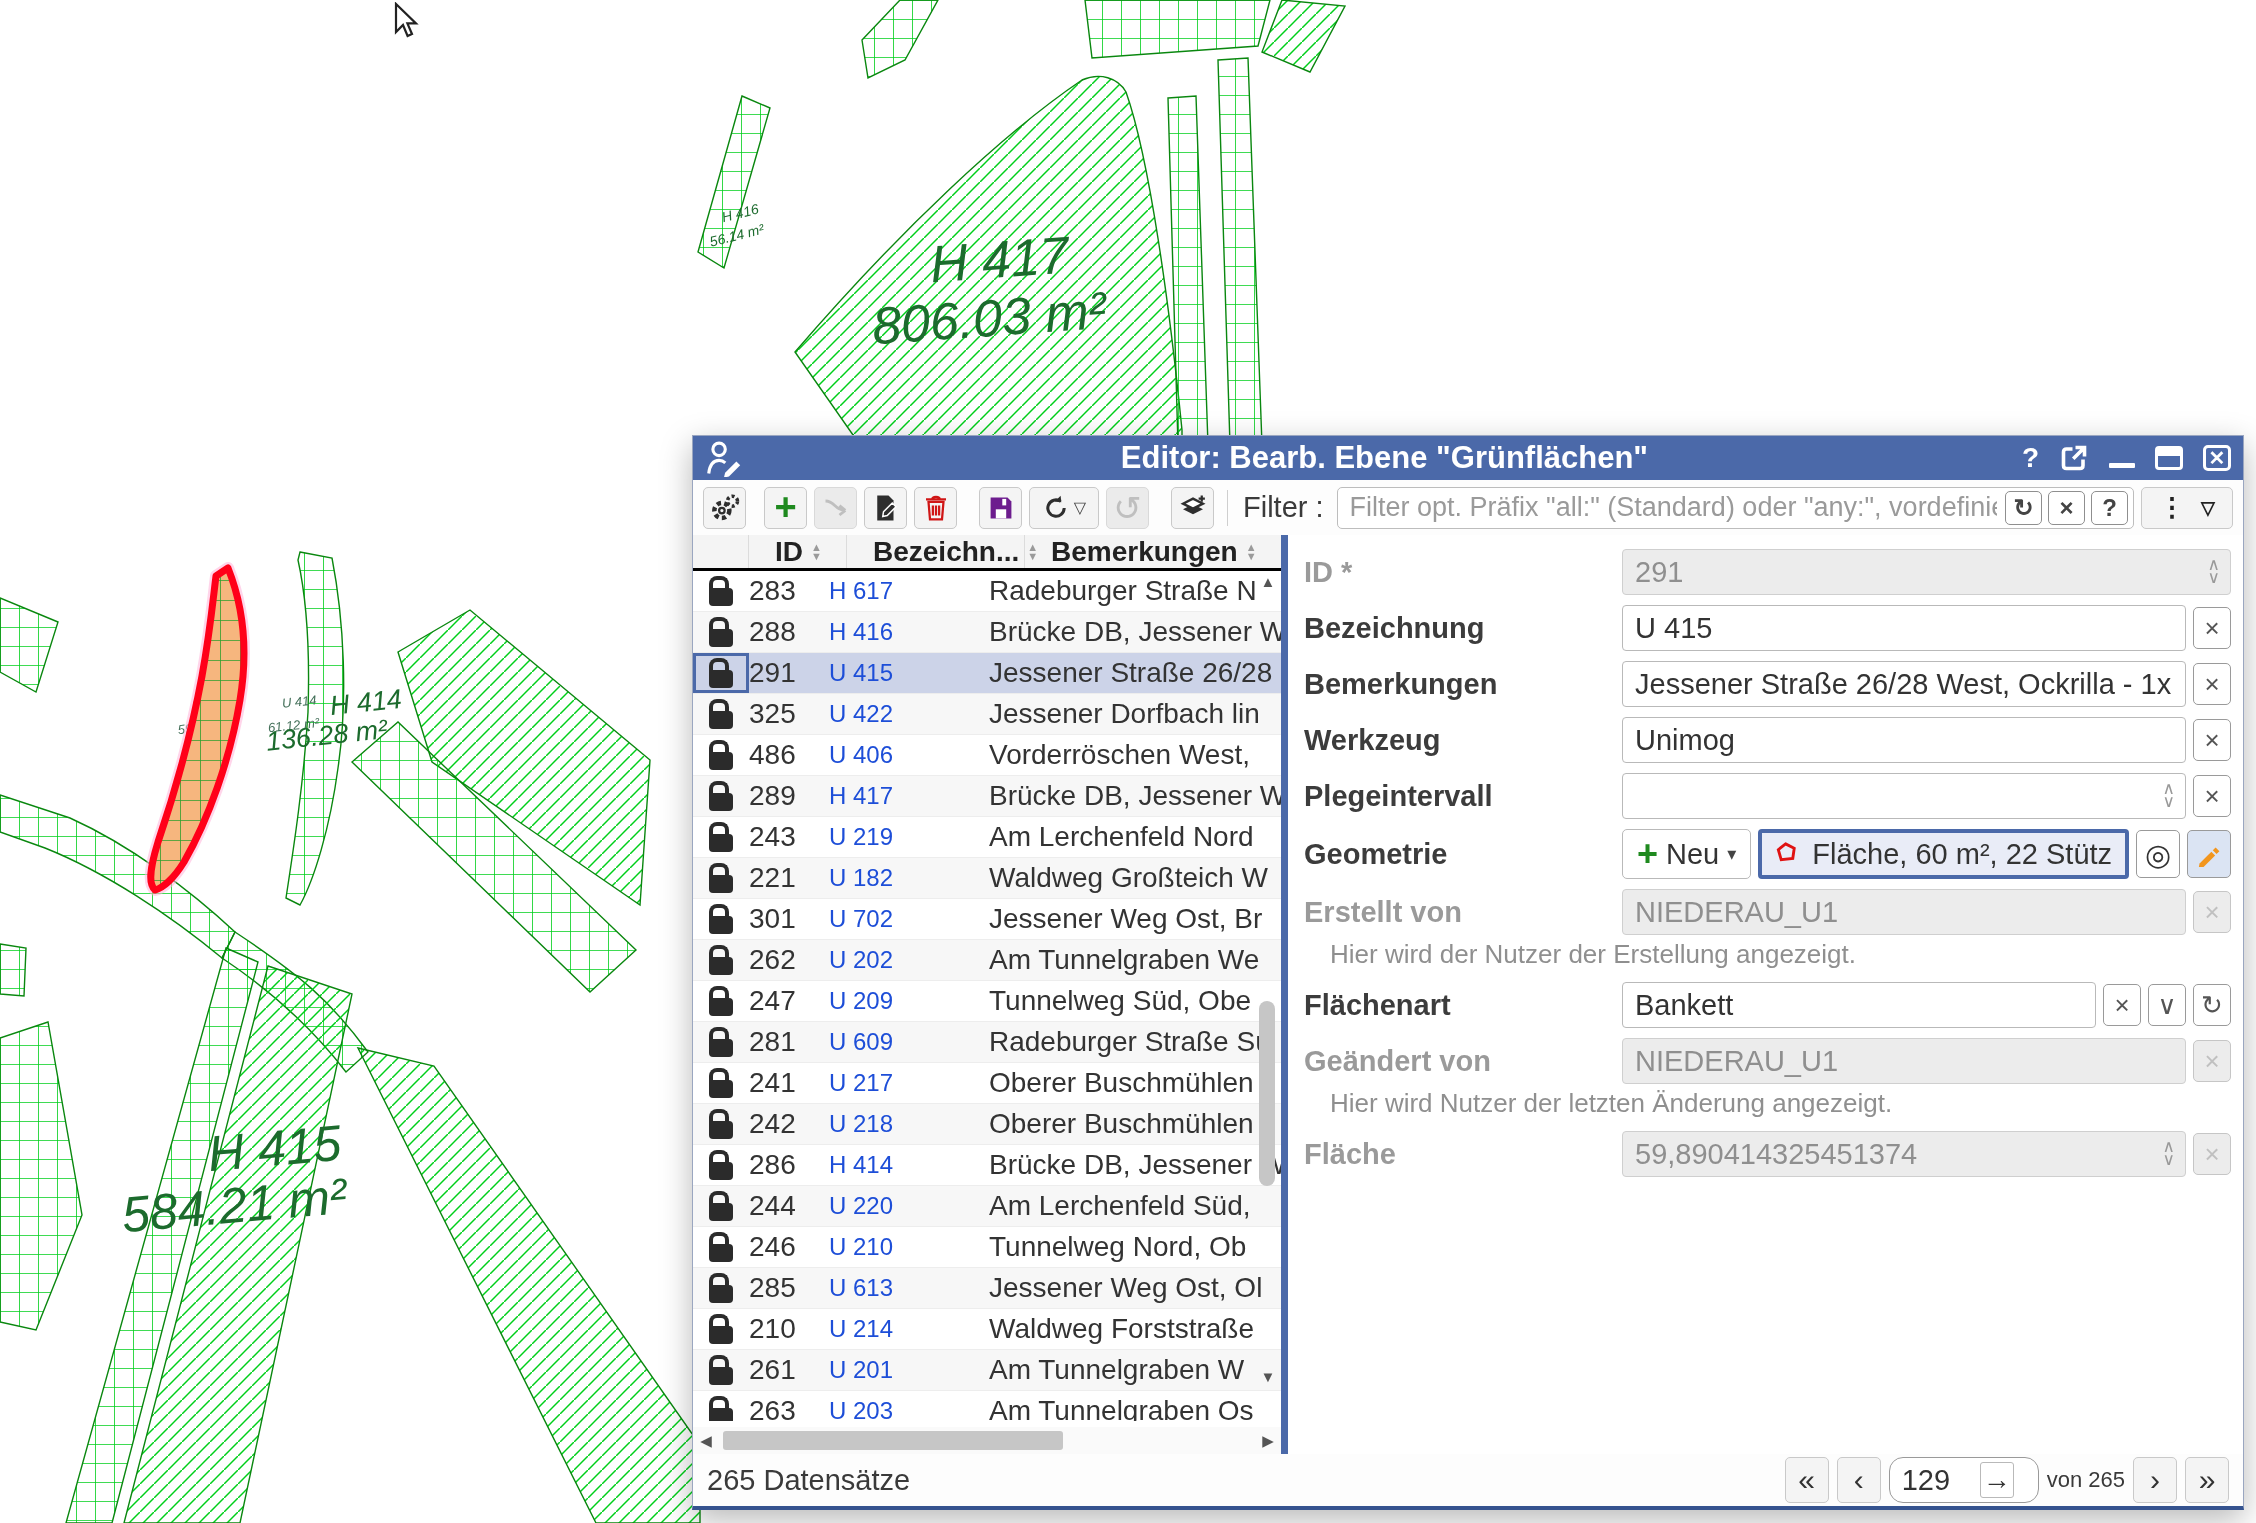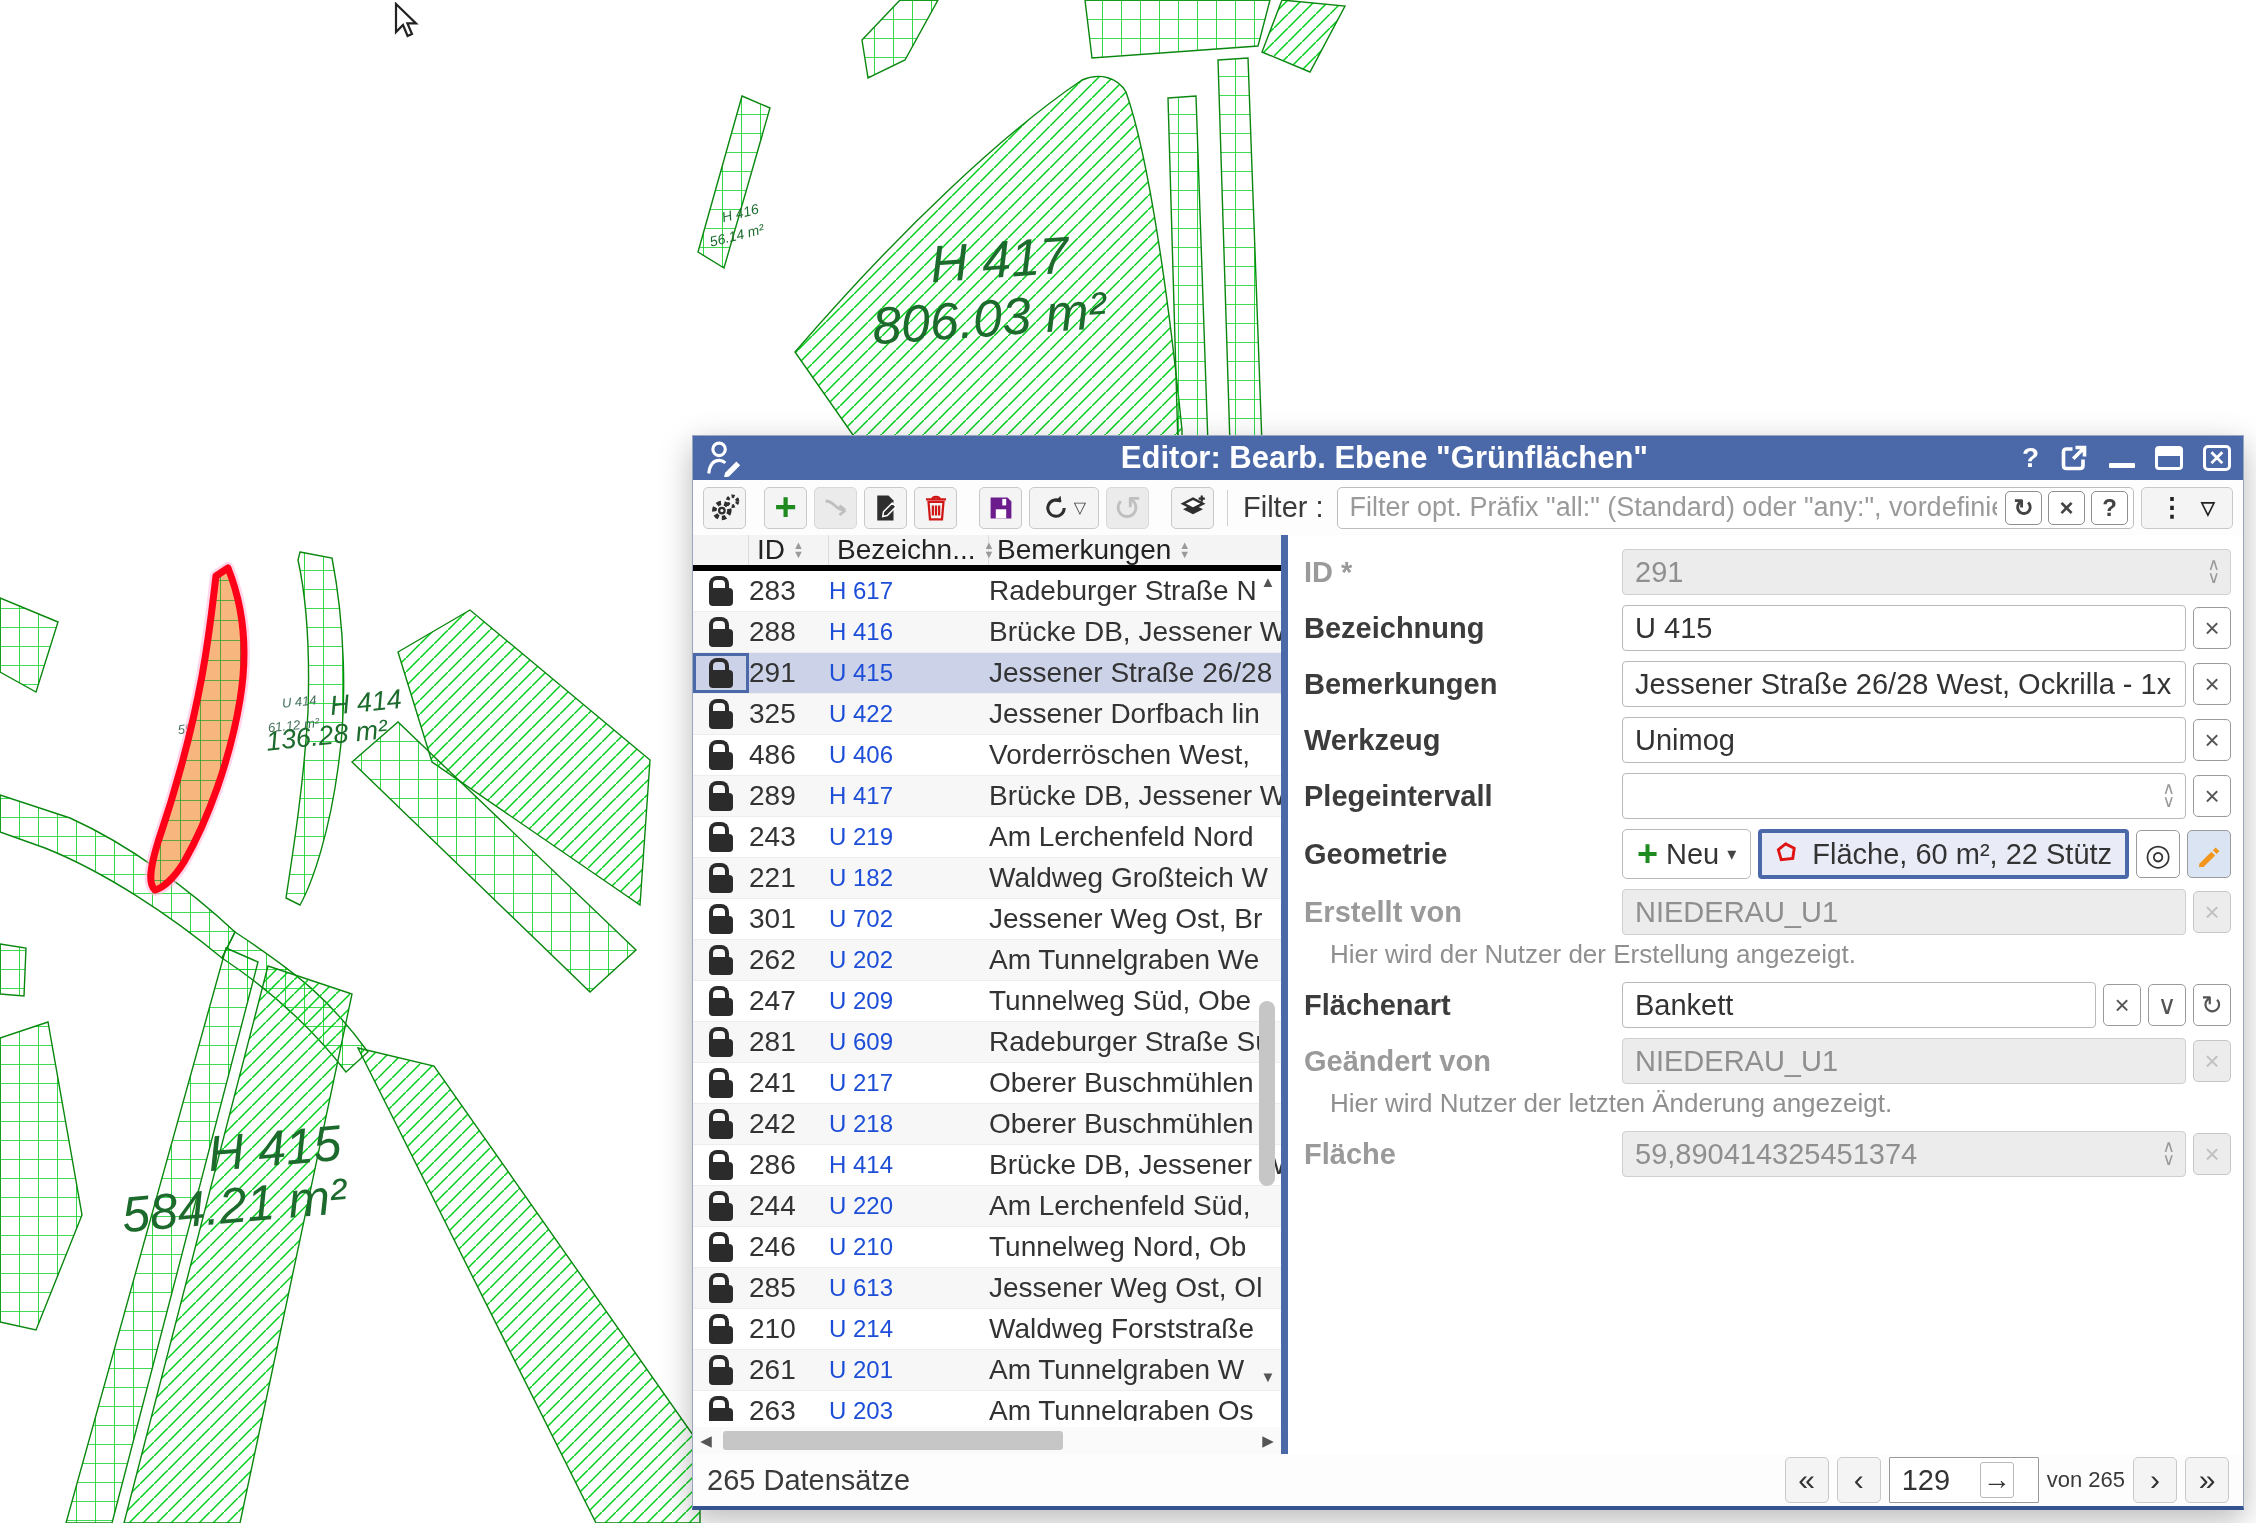--- a/index.html
+++ b/index.html
@@ -37,21 +37,21 @@
   .filter-wrap input{flex:1;border:none;outline:none;font-size:27px;color:#333;min-width:0;background:transparent;}
   .filter-wrap input::placeholder{color:#9a9a9a;}
   .mini-btn{width:37px;height:34px;border:1.5px solid #8f8f8f;border-radius:5px;background:#fff;color:#444;
             font-size:24px;font-weight:bold;display:flex;align-items:center;justify-content:center;flex:0 0 auto;}
   .menu-btn{width:92px;height:42px;border:1px solid #c9c9c9;border-radius:5px;background:#f4f4f4;color:#222;
             display:flex;align-items:center;justify-content:center;gap:16px;font-size:26px;font-weight:bold;}
 
   .content{flex:1;display:flex;min-height:0;}
   
   .tablepane{width:588px;flex:0 0 auto;position:relative;overflow:hidden;background:#fff;}
-  .thead{display:flex;height:36px;background:#f4f4f4;border-bottom:6px solid #000000;font-weight:normal;color:#222;}
+  .thead{display:flex;height:36px;background:#f4f4f4;border-bottom:3px solid #000000;font-weight:bold;color:#222;gap:18px;}
   .th{display:flex;align-items:center;font-size:28px;padding-left:8px;border-right:1px solid #dcdcdc;gap:8px;}
   .sort{display:flex;flex-direction:column;font-size:11px;line-height:0.8;color:#9a9a9a;}
   .tbody{height:850px;overflow:hidden;}
   .trow{display:flex;height:41px;align-items:center;border-bottom:1px solid #ededed;background:#fff;}
   .trow.alt{background:#f7f7f7;}
   .trow.sel{background:#ccd3e8;}
   .c-lock{width:56px;display:flex;justify-content:center;align-items:center;align-self:stretch;}
   .trow.sel .c-lock{border:3px solid #4b69a9;}
   .c-id{width:80px;font-size:28px;color:#333;}
   .c-bez{width:160px;font-size:24px;color:#1d4ed8;}
@@ -92,21 +92,21 @@
           align-items:center;gap:12px;padding:0 12px;font-size:29px;color:#333;min-width:0;}
   .sqbtn{width:44px;height:48px;border:1.5px solid #9a9a9a;border-radius:5px;background:#fff;display:flex;
          align-items:center;justify-content:center;font-size:30px;color:#333;flex:0 0 auto;}
   .sqbtn.lit{background:#dbe4f3;}
 
   .statusbar{height:52px;flex:0 0 auto;display:flex;align-items:center;padding:0 14px;background:#fdfdfd;}
   .status-text{font-size:29px;color:#3a3a3a;flex:1;}
   .pager{display:flex;align-items:center;gap:8px;}
   .pbtn{width:44px;height:46px;border:1px solid #c9c9c9;border-radius:5px;background:#f4f4f4;color:#333;
         font-size:30px;display:flex;align-items:center;justify-content:center;}
-  .page-input{width:150px;height:46px;border:1.5px solid #9a9a9a;border-radius:1px;background:#fff;display:flex;
+  .page-input{width:150px;height:46px;border:1.5px solid #9a9a9a;border-radius:14px;background:#fff;display:flex;
               align-items:center;padding:0 4px 0 10px;}
   .page-input input{width:80px;border:none;outline:none;font-size:29px;color:#333;background:transparent;}
   .goto{font-size:28px;color:#333;border:1px solid #b9b9b9;border-radius:3px;width:34px;height:36px;
         display:flex;align-items:center;justify-content:center;}
   .ofpages{font-size:22px;color:#3a3a3a;white-space:nowrap;}
 
   #cursor{position:absolute;left:390px;top:2px;z-index:30;}
 </style>
 </head>
 <body>

